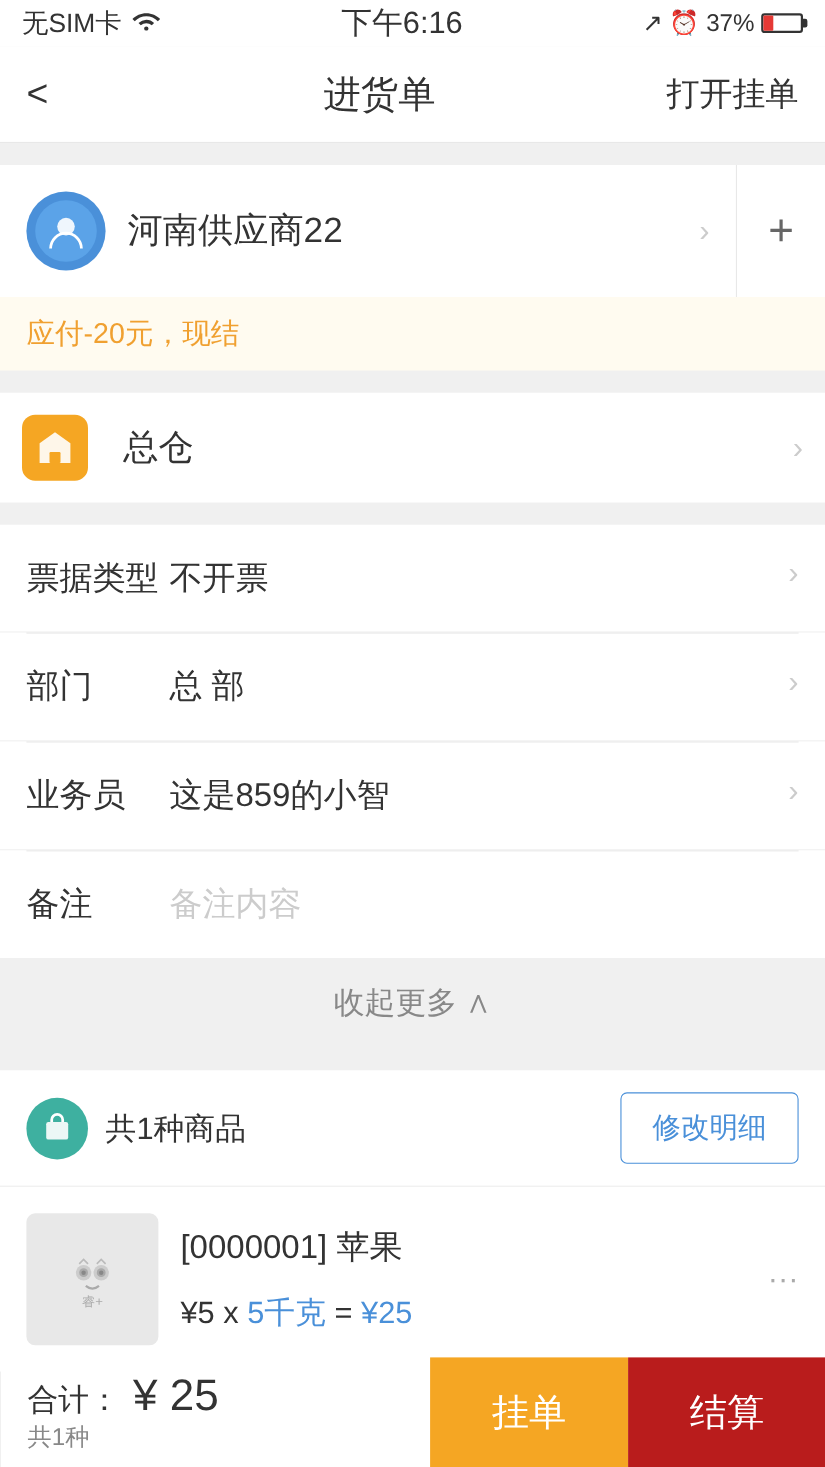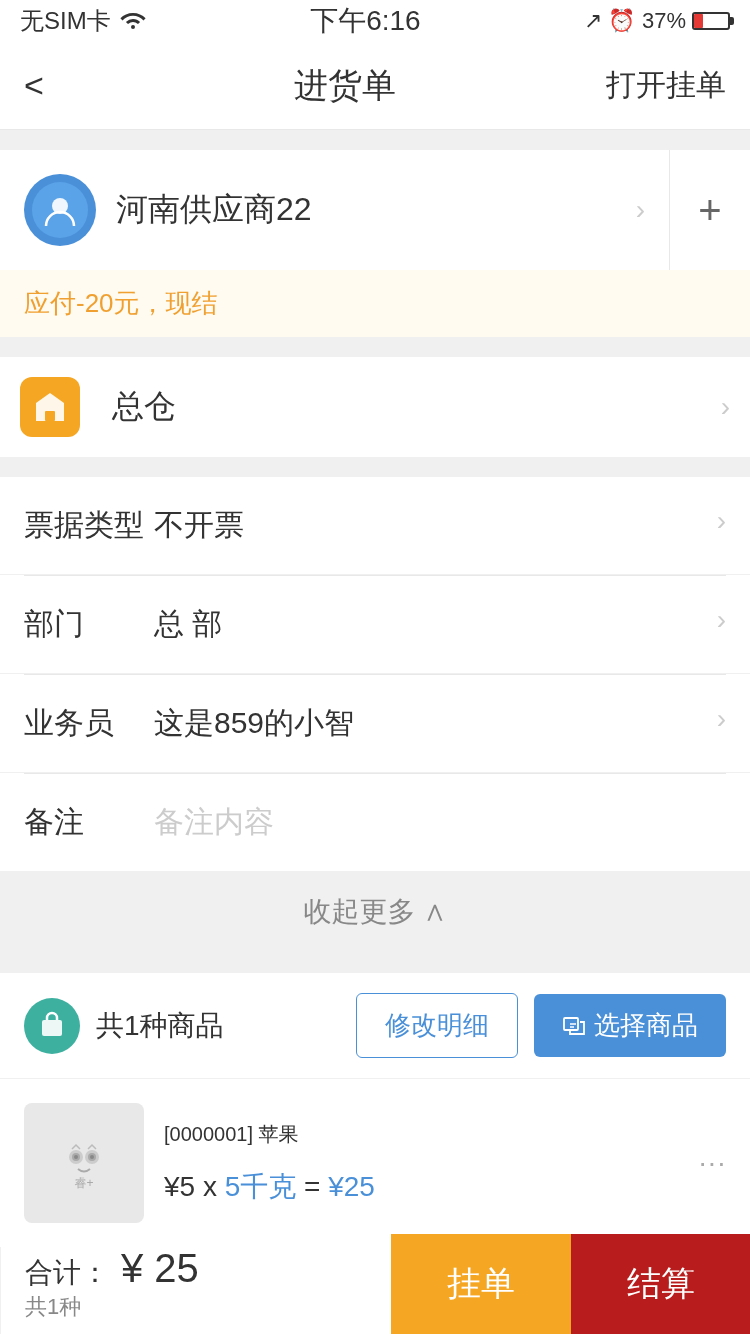--- a/index.html
+++ b/index.html
@@ -268,21 +268,21 @@
       width: 120px; height: 120px;
       background: #e8e8e8;
       border-radius: 8px;
       display: flex; align-items: center; justify-content: center;
       flex-shrink: 0;
     }
     .product-info {
       flex: 1;
     }
     .product-name {
-      font-size: 20px;
+      font-size: 30px;
       color: #333;
       margin-bottom: 20px;
     }
     .product-price {
       font-size: 28px;
       color: #333;
     }
     .product-price .highlight {
       color: #4a90d9;
     }
@@ -455,28 +455,20 @@
 
 <div class="products-header">
   <div class="products-count-icon">
     <svg width="32" height="32" viewBox="0 0 32 32" fill="none">
       <rect x="6" y="10" width="20" height="16" rx="2" fill="white" opacity="0.9"></rect>
       <path d="M11 10V8a5 5 0 0 1 10 0v2" stroke="white" stroke-width="2.5" fill="none"></path>
     </svg>
   </div>
   <span class="products-count">共1种商品</span>
   <button class="btn-outline">修改明细</button>
-  <button class="btn-blue">
-    <svg width="24" height="24" viewBox="0 0 24 24" fill="none">
-      <rect x="2" y="4" width="14" height="12" rx="1" stroke="white" stroke-width="1.8" fill="none"></rect>
-      <path d="M8 16v4h14V8h-4" stroke="white" stroke-width="1.8" fill="none"></path>
-      <path d="M8 10h6M8 13h4" stroke="white" stroke-width="1.5"></path>
-    </svg>
-    <span>选择商品</span>
-  </button>
 </div>
 
 <div class="product-item">
   <div class="product-thumb">
     <span class="owl-logo">
       <svg width="60" height="60" viewBox="0 0 60 60" fill="none">
         <circle cx="22" cy="28" r="7" fill="#ccc"></circle>
         <circle cx="38" cy="28" r="7" fill="#ccc"></circle>
         <circle cx="22" cy="28" r="4" fill="#aaa"></circle>
         <circle cx="38" cy="28" r="4" fill="#aaa"></circle>

